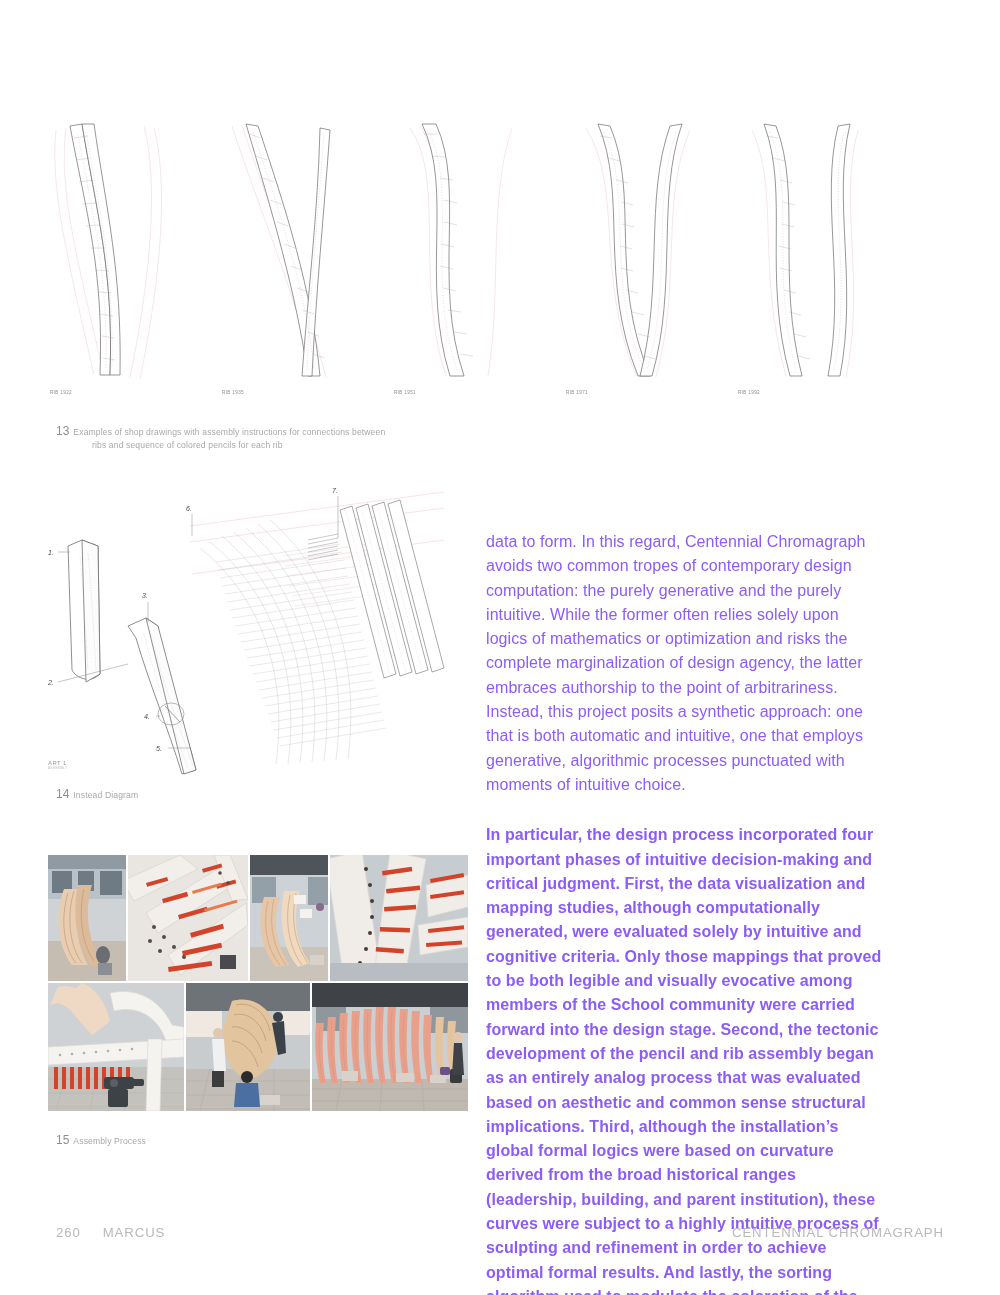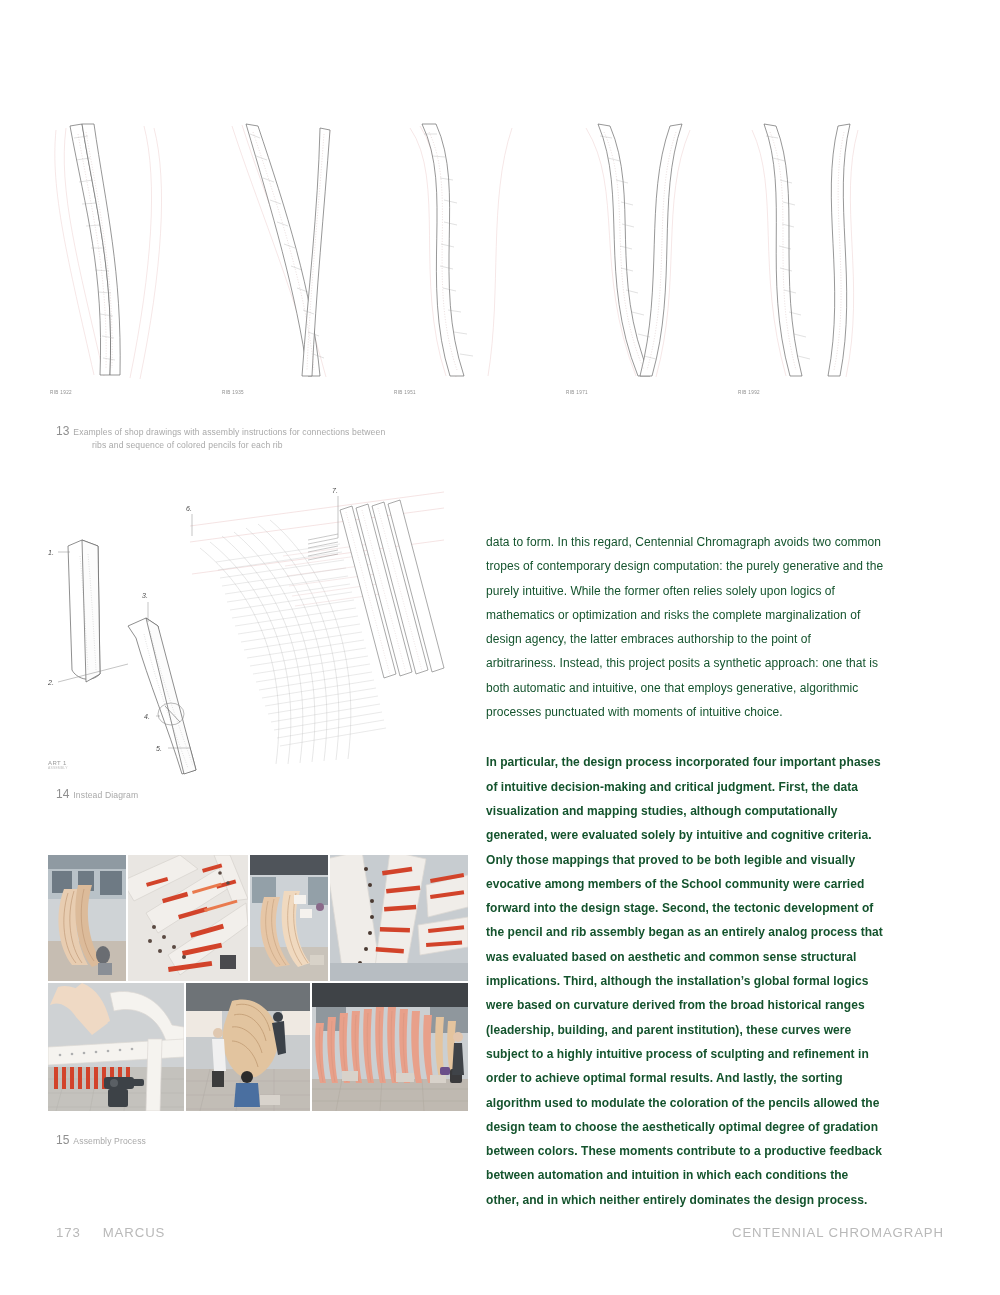--- a/index.html
+++ b/index.html
@@ -105,23 +105,23 @@
 
   
   .text-col {
     position: absolute;
     left: 486px;
     top: 530px;
     width: 398px;
   }
   .text-col p {
     margin: 0 0 26px 0;
-    font-size: 12px;
+    font-size: 16px;
     line-height: 24.3px;
-    color: #14532d;
+    color: #8b5cf6;
     letter-spacing: .005em;
     text-align: left;
   }
   .text-col p:last-child { margin-bottom: 0; font-weight: bold; }
 
   
   .footer {
     position: absolute;
     left: 56px;
     right: 56px;
@@ -630,19 +630,19 @@
     <span class="num">15</span><span class="txt">Assembly Process</span>
   </div>
 
   <div class="text-col">
     <p>data to form. In this regard, Centennial Chromagraph avoids two common tropes of contemporary design computation: the purely generative and the purely intuitive. While the former often relies solely upon logics of mathematics or optimization and risks the complete marginalization of design agency, the latter embraces authorship to the point of arbitrariness. Instead, this project posits a synthetic approach: one that is both automatic and intuitive, one that employs generative, algorithmic processes punctuated with moments of intuitive choice.</p>
     <p>In particular, the design process incorporated four important phases of intuitive decision-making and critical judgment. First, the data visualization and mapping studies, although computationally generated, were evaluated solely by intuitive and cognitive criteria. Only those mappings that proved to be both legible and visually evocative among members of the School community were carried forward into the design stage. Second, the tectonic development of the pencil and rib assembly began as an entirely analog process that was evaluated based on aesthetic and common sense structural implications. Third, although the installation’s global formal logics were based on curvature derived from the broad historical ranges (leadership, building, and parent institution), these curves were subject to a highly intuitive process of sculpting and refinement in order to achieve optimal formal results. And lastly, the sorting algorithm used to modulate the coloration of the pencils allowed the design team to choose the aesthetically optimal degree of gradation between colors. These moments contribute to a productive feedback between automation and intuition in which each conditions the other, and in which neither entirely dominates the design process.</p>
   </div>
 
   <div class="footer">
     <div class="footer-left">
-      <span>173</span>
+      <span>260</span>
       <span>MARCUS</span>
     </div>
     <span>CENTENNIAL CHROMAGRAPH</span>
   </div>
 
 </div>
 
 </body></html>

